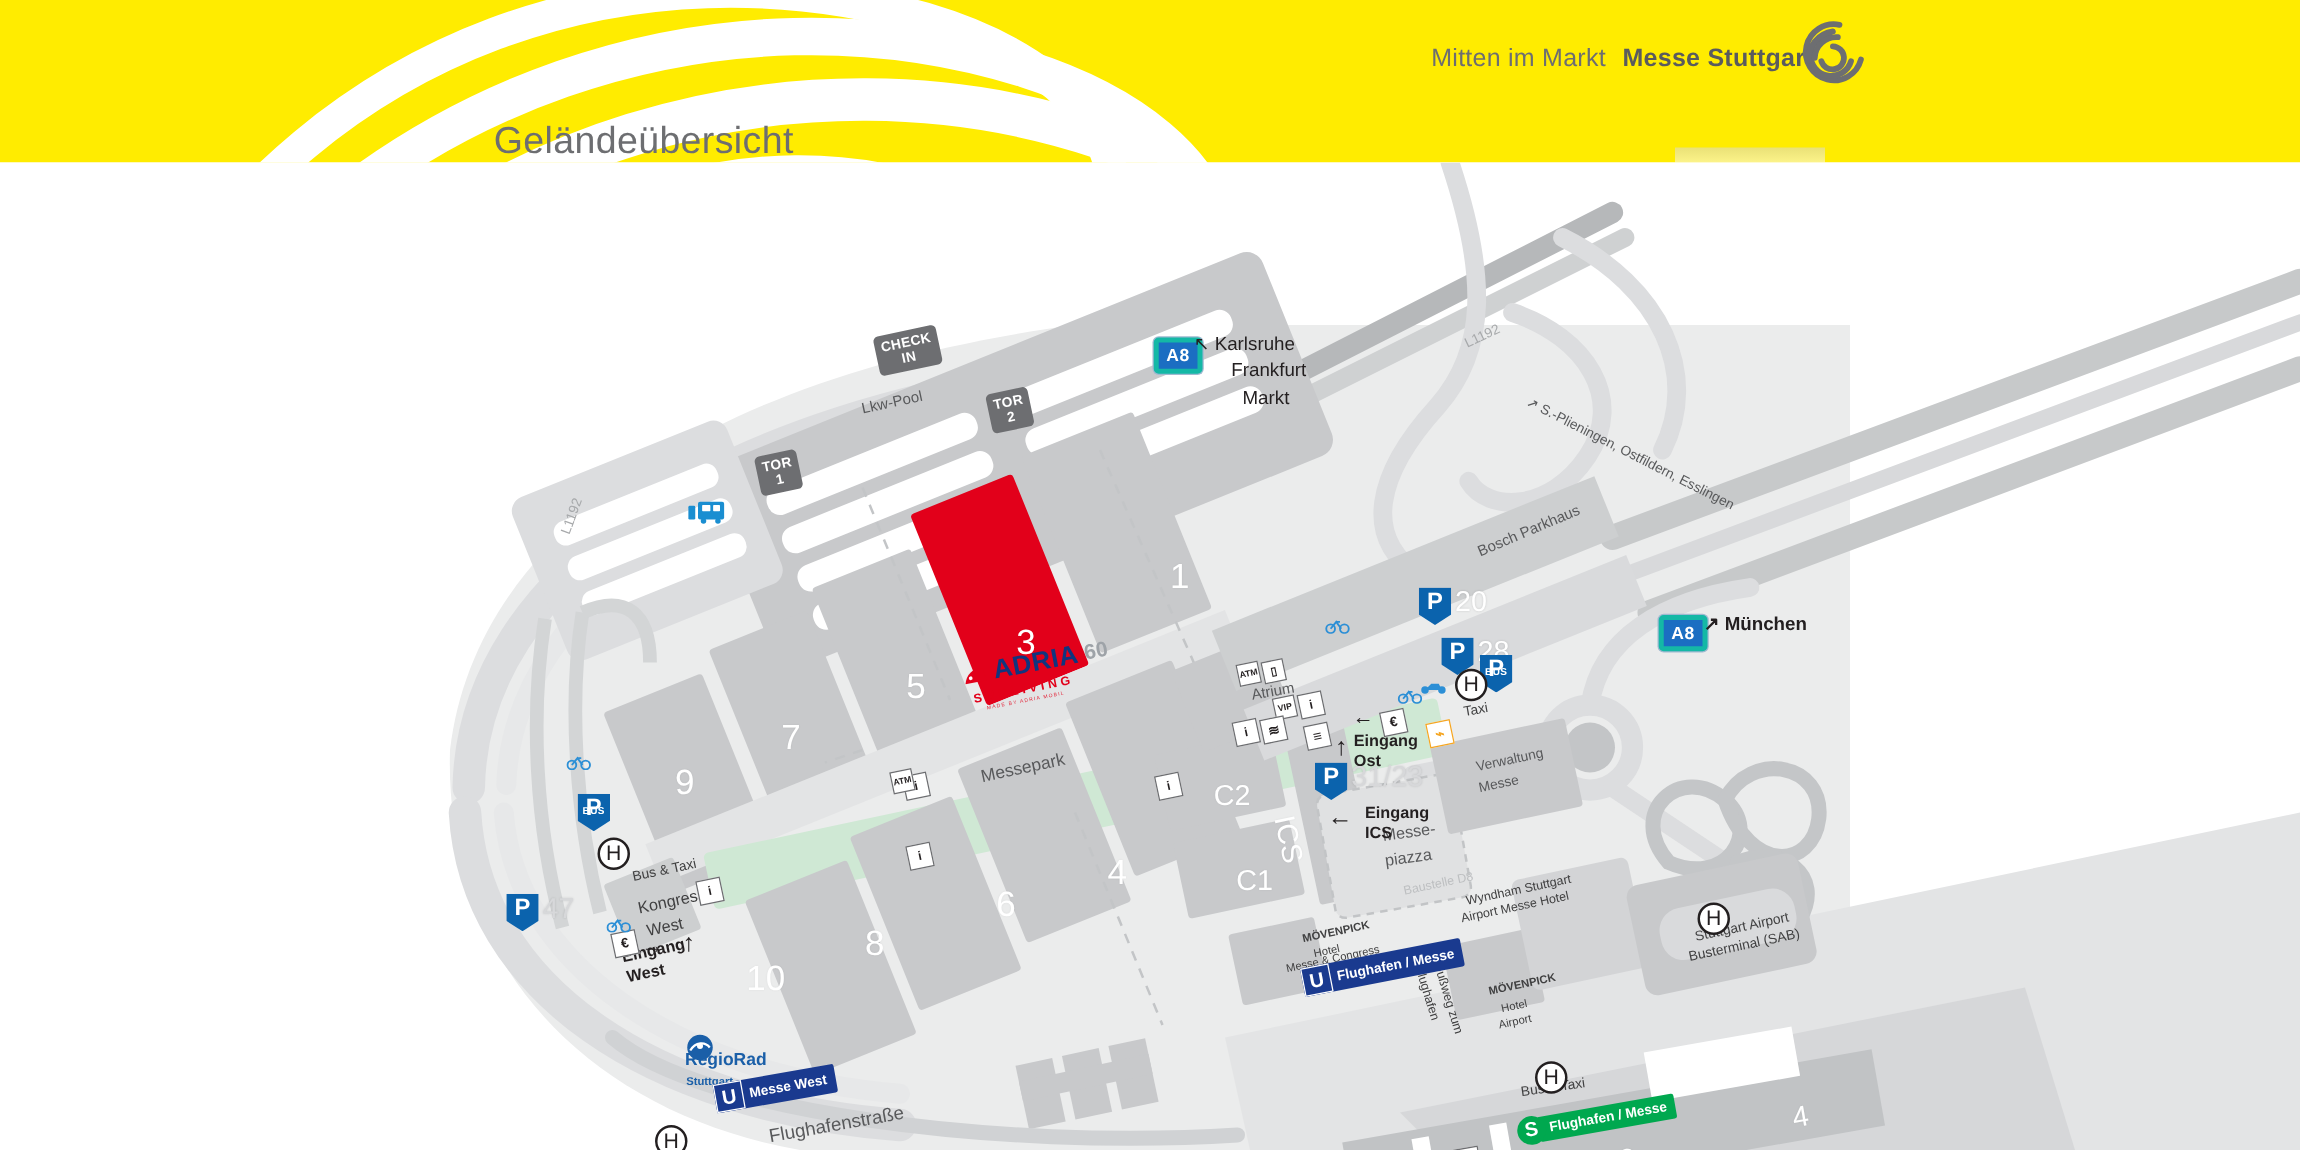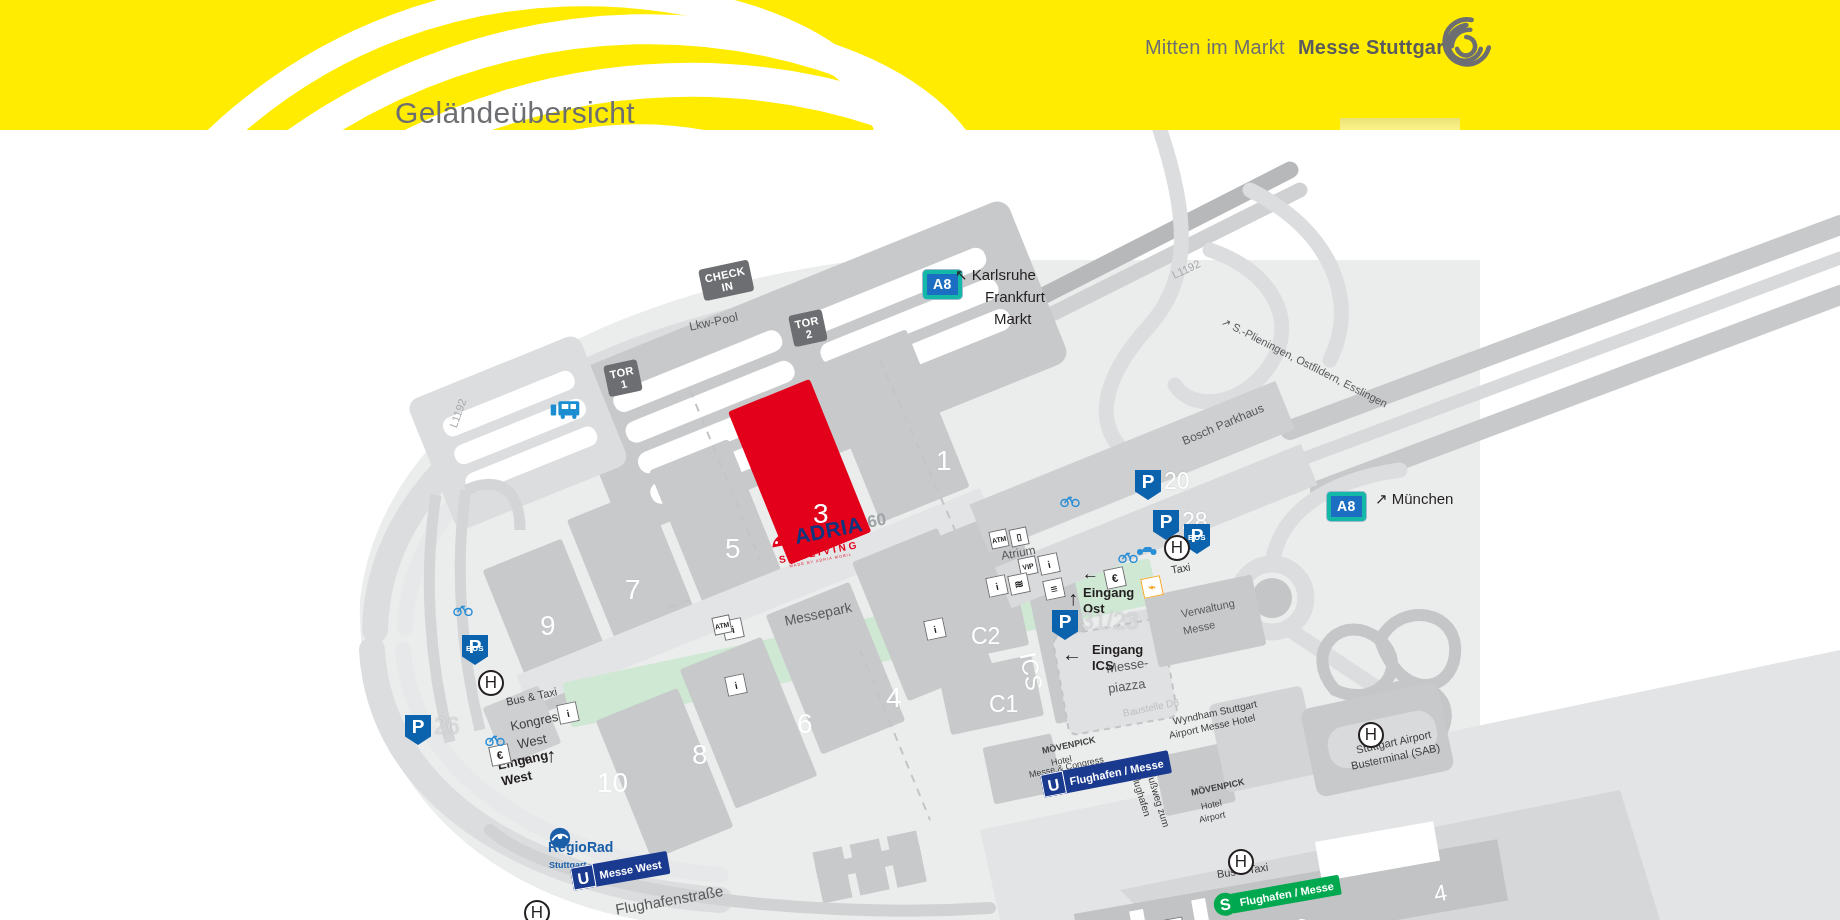--- a/index.html
+++ b/index.html
@@ -431,31 +431,31 @@
     <div class="arrow" style="left:513px; top:617px; font-size:18px; font-weight:700;">→</div>
     <div class="lbl black" style="left:496px; top:628px; font-size:13px; transform:rotate(-12deg); transform-origin:left top;">Eingang</div>
     <div class="lbl black" style="left:500px; top:644px; font-size:13px; transform:rotate(-12deg); transform-origin:left top;">West</div>
 
     <div class="shield" style="left:923px; top:140px;">A8</div>
     <div class="lbl black" style="left:955px; top:136px; font-size:15px; font-weight:400; color:#231f20;">↖ Karlsruhe</div>
     <div class="lbl black" style="left:975px; top:158px; font-size:15px; font-weight:400; color:#231f20;margin-left:10px;">Frankfurt</div>
     <div class="lbl black" style="left:994px; top:180px; font-size:15px; font-weight:400; color:#231f20;">Markt</div>
 
     <div class="shield" style="left:1327px; top:362px;">A8</div>
-    <div class="lbl black" style="left:1363px; top:360px; font-size:15px; font-weight:400; color:#231f20;margin-left:12px;">↗ München</div>
+    <div class="lbl black" style="left:1363px; top:360px; font-size:15px; font-weight:700; color:#231f20;">↗ München</div>
 
     <div class="p-pin" style="left:1135px; top:340px;">P</div>
     <div class="p-num" style="left:1164px; top:338px;">20</div>
     <div class="p-pin" style="left:1153px; top:380px;">P</div>
     <div class="p-num" style="left:1182px; top:378px;">28</div>
     <div class="p-pin bus" style="left:1184px; top:394px;">P</div>
     <div class="p-pin" style="left:1052px; top:480px;">P</div>
     <div class="p-num grey" style="left:1081px; top:478px;">31/23</div>
     <div class="p-pin" style="left:405px; top:585px;">P</div>
-    <div class="p-num grey" style="left:434px; top:583px;">26</div>
+    <div class="p-num grey" style="left:434px; top:583px;">47</div>
     <div class="p-pin bus" style="left:462px; top:505px;">P</div>
 
     <div class="ubahn" style="left:1040px; top:645px; transform:rotate(-11deg); transform-origin:left top;">
       <div class="u-sq">U</div>
       <div class="u-txt">Flughafen / Messe</div>
     </div>
     <div class="ubahn" style="left:570px; top:738px; transform:rotate(-10deg); transform-origin:left top;">
       <div class="u-sq">U</div>
       <div class="u-txt">Messe West</div>
     </div>

